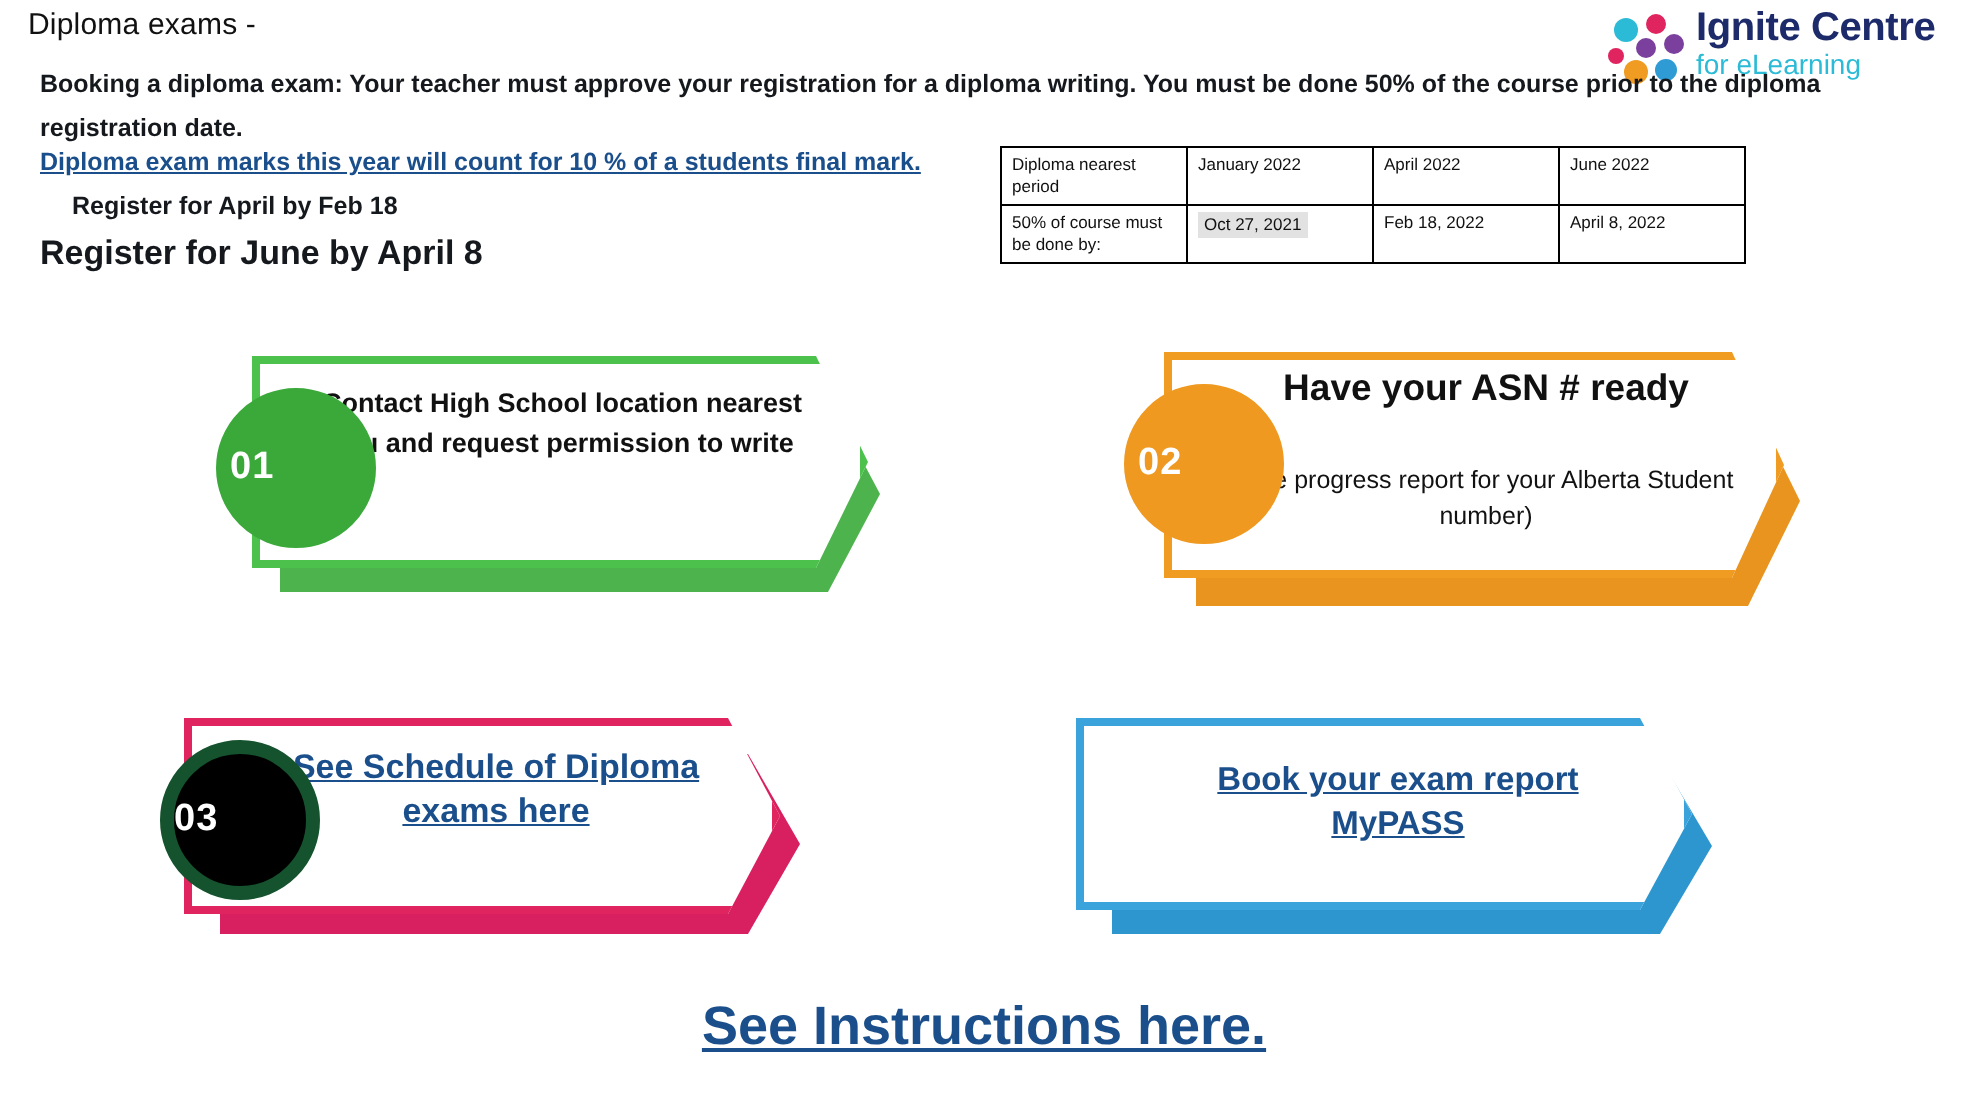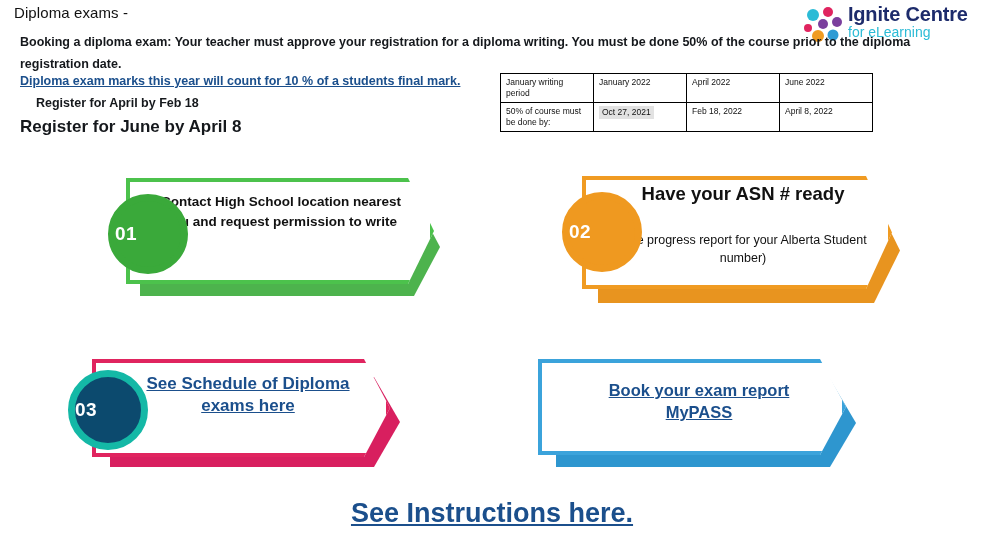--- a/index.html
+++ b/index.html
@@ -213,22 +213,22 @@
   #step3 .band-shadow {
     left: 48px; top: 22px; width: 290px; height: 90px; background: #d81f5f;
     clip-path: polygon(0 0, calc(100% - 26px) 0, 100% 50%, calc(100% - 26px) 100%, 0 100%);
   }
   #step3 .band-main {
     left: 30px; top: 4px; width: 290px; height: 90px;
     background: #ffffff; border: 4px solid #e0245f;
     clip-path: polygon(0 0, calc(100% - 26px) 0, 100% 50%, calc(100% - 26px) 100%, 0 100%);
   }
   #step3 .num-circle {
-    left: 6px; top: 15px; width: 66px; height: 66px;
-    border: 7px solid #14b8a6; background: #0c4a6e;
+    left: 18px; top: 15px; width: 66px; height: 66px;
+    border: 7px solid #14532d; background: #000000;
   }
   #step3 .link-text {
     position: absolute;
     left: 66px; top: 18px; width: 240px;
     text-align: center;
     font-size: 17px; font-weight: bold; color: #1b4f8c;
     text-decoration: underline;
     line-height: 1.3;
   }
 
@@ -294,21 +294,21 @@
   <span class="lead">Booking a diploma exam:</span><span class="body"> Your teacher must approve your registration for a diploma writing. You must be done 50% of the course prior to the diploma registration date.</span>
 </div>
 
 <div class="marks-note">Diploma exam marks this year will count for 10 % of a students final mark.</div>
 <div class="reg-line1">Register for April by Feb 18</div>
 <div class="reg-line2">Register for June by April 8</div>
 
 <table class="dates-table">
   <tbody>
       <tr>
-    <td class="label">January writing period</td>
+    <td class="label">Diploma nearest period</td>
     <td class="col">January 2022</td>
     <td class="col">April 2022</td>
     <td class="col">June 2022</td>
   </tr>
   <tr>
     <td class="label">50% of course must be done by:</td>
     <td class="col"><span class="hl">Oct 27, 2021</span></td>
     <td class="col">Feb 18, 2022</td>
     <td class="col">April 8, 2022</td>
   </tr>

